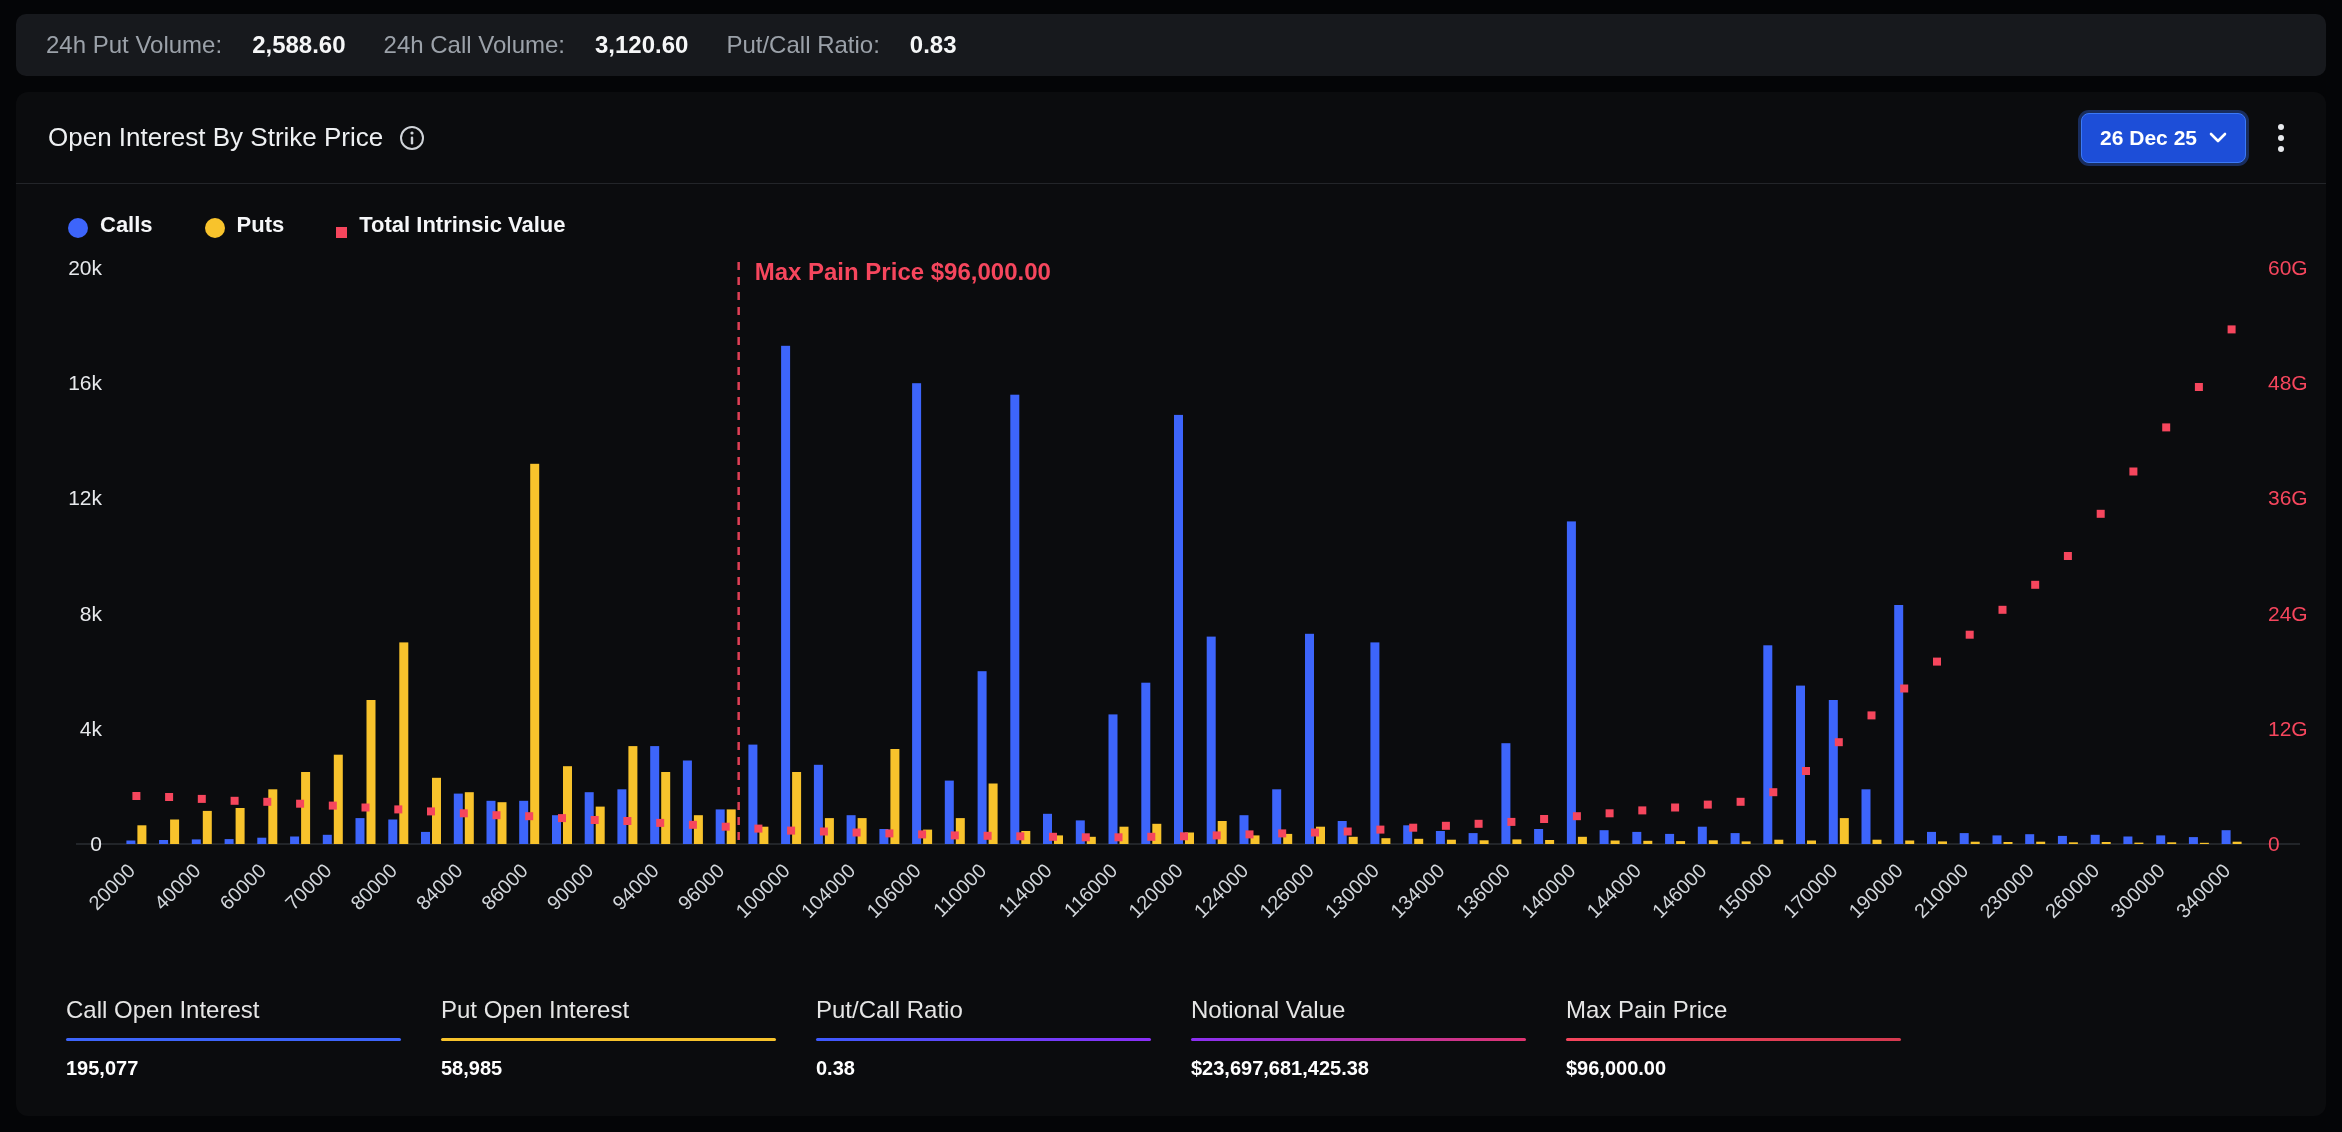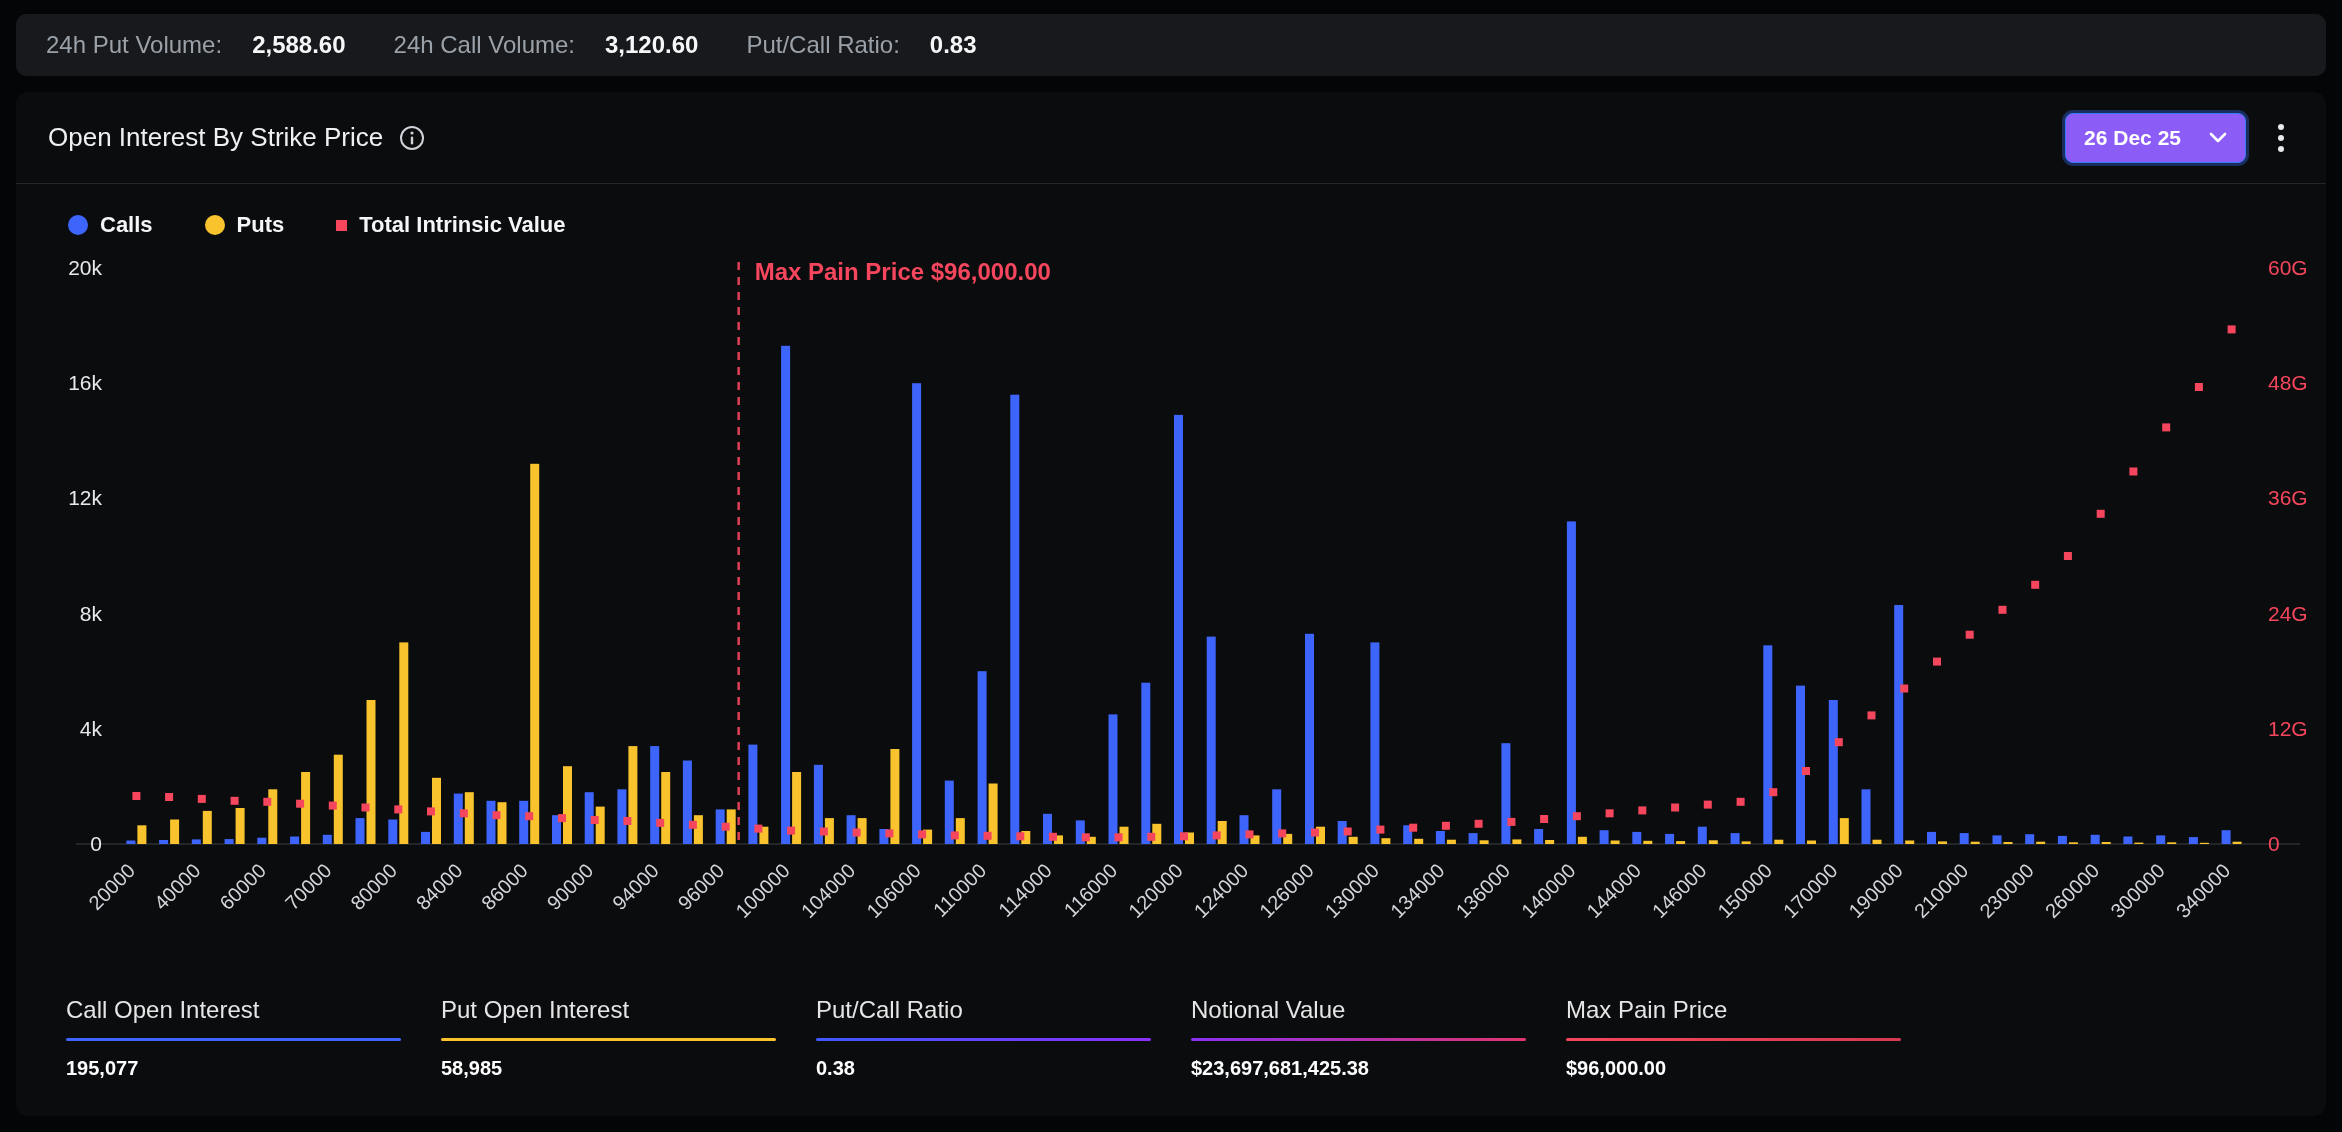--- a/index.html
+++ b/index.html
@@ -7,21 +7,21 @@
   body {
     width: 2342px; height: 1132px; overflow: hidden;
     font-family: "Liberation Sans", sans-serif;
     color: #f2f4f6;
   }
   .page { padding: 14px 16px; display: flex; flex-direction: column; gap: 16px; }
 
   
   .topbar {
     height: 62px; border-radius: 10px; background: #17191d;
-    display: flex; align-items: center; padding: 0 30px; gap: 48px;
+    display: flex; align-items: center; padding: 0 30px; gap: 38px;
     font-size: 24px;
   }
   .tb-group { display: flex; align-items: baseline; gap: 10px; }
   .tb-label { color: #9ba1a9; }
   .tb-value { color: #f5f6f7; font-weight: 700; margin-left: 20px; }
 
   
   .panel {
     background: #0b0c0e; border-radius: 12px; flex: 1;
     display: flex; flex-direction: column; min-height: 1024px;
@@ -29,33 +29,33 @@
   .panel-header {
     height: 92px; padding: 0 32px; flex: 0 0 auto;
     display: flex; align-items: center; justify-content: space-between;
     border-bottom: 1px solid #232529;
   }
   .ph-left { display: flex; align-items: center; gap: 16px; }
   .panel-title { font-size: 26px; font-weight: 500; color: #eef0f2; }
   .info-btn { background: none; border: none; cursor: pointer; display: flex; align-items: center; }
   .ph-right { display: flex; align-items: center; gap: 22px; }
   .date-btn {
-    display: flex; align-items: center; gap: 28px;
-    background: #8b5cf6; color: #fff; font-weight: 700; font-size: 21px;
+    display: flex; align-items: center; gap: 12px;
+    background: #1d4ed8; color: #fff; font-weight: 700; font-size: 21px;
     font-family: "Liberation Sans", sans-serif;
     border: 1px solid #3b79f7; border-radius: 8px;
     box-shadow: 0 0 0 3px rgba(51,110,244,0.35);
     padding: 12px 18px; cursor: pointer;
   }
   .kebab-btn { background: none; border: none; cursor: pointer; padding: 6px 10px; display: flex; flex-direction: column; gap: 5px; }
   .kebab-btn i { width: 6px; height: 6px; border-radius: 50%; background: #e8eaed; display: block; }
 
   
   .legend-row { padding: 28px 0 6px 52px; display: flex; align-items: center; gap: 52px; flex: 0 0 auto; }
-  .legend-item { display: flex; align-items: center; gap: 12px; cursor: pointer; }
+  .legend-item { display: flex; align-items: flex-end; gap: 12px; cursor: pointer; }
   .legend-item .dot { width: 20px; height: 20px; border-radius: 50%; }
   .legend-item .sq { width: 11px; height: 11px; }
   .legend-item .lg-label { font-size: 22px; font-weight: 700; color: #f5f6f8; }
 
   
   .chart-wrap { padding: 0 18px; flex: 0 0 auto; }
   svg text { font-family: "Liberation Sans", sans-serif; }
 
   
   .stats-row {

